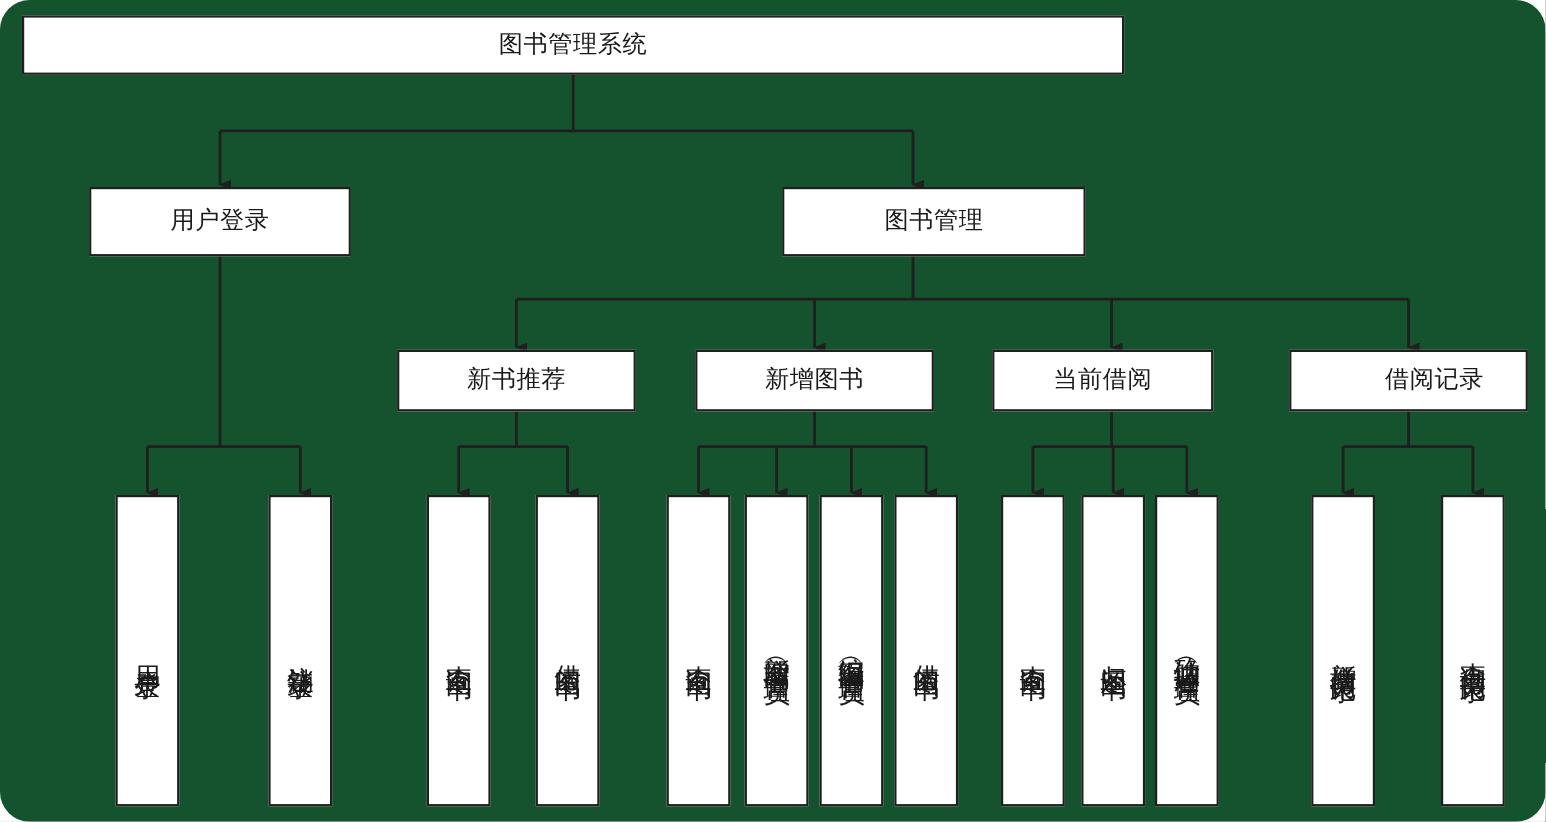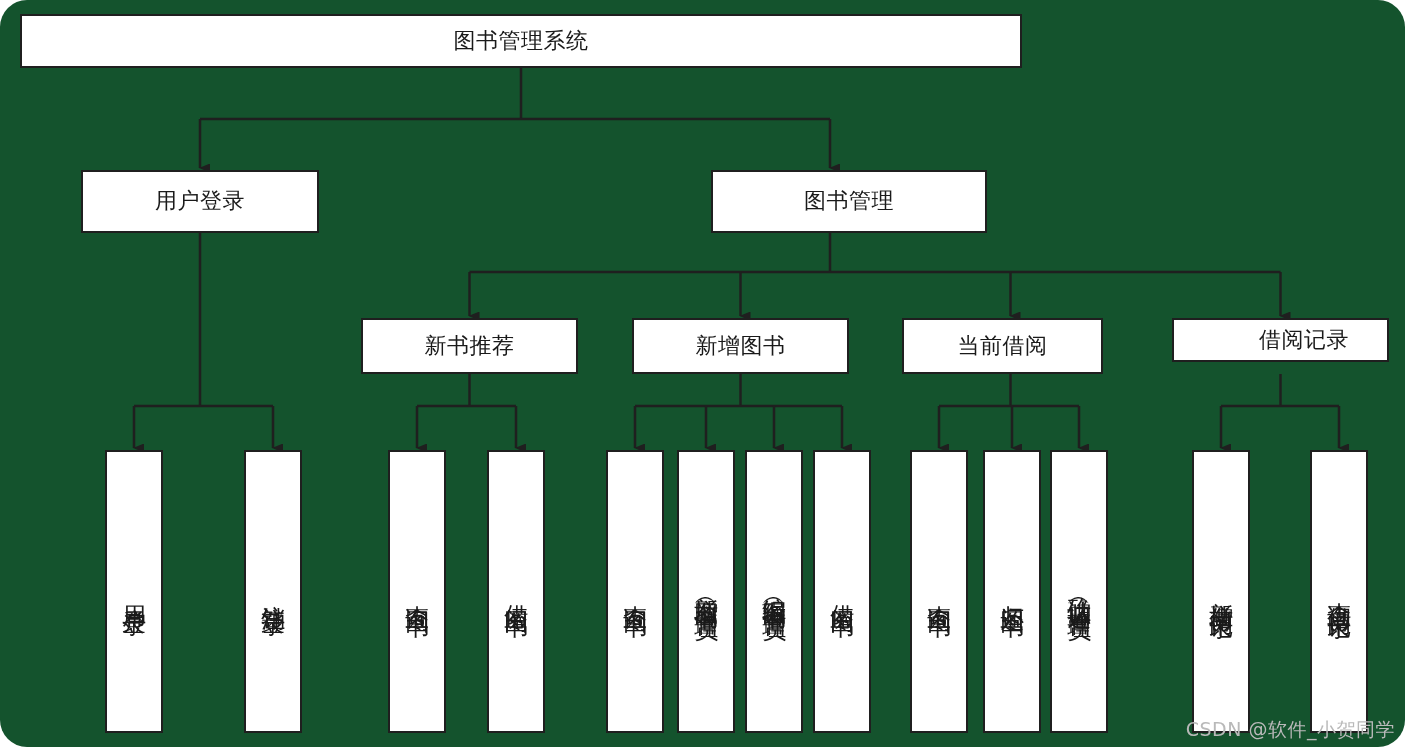--- a/index.html
+++ b/index.html
@@ -129,21 +129,21 @@
       </div>
       <div class="node horiz" style="left: 361px; top: 318px; width: 217px; height: 56px;">
         <span class="node-label">新书推荐</span>
       </div>
       <div class="node horiz" style="left: 632px; top: 318px; width: 217px; height: 56px;">
         <span class="node-label">新增图书</span>
       </div>
       <div class="node horiz" style="left: 902px; top: 318px; width: 201px; height: 56px;">
         <span class="node-label">当前借阅</span>
       </div>
-      <div class="node horiz" style="left: 1172px; top: 318px; width: 217px; height: 44px; padding-left: 47px;">
+      <div class="node horiz" style="left: 1172px; top: 318px; width: 217px; height: 56px; padding-left: 47px;">
         <span class="node-label">借阅记录</span>
       </div>
       <div class="node vert" style="left: 105px; top: 450px; width: 58px; height: 283px;">
         <span class="node-label">用户登录</span>
       </div>
       <div class="node vert" style="left: 244px; top: 450px; width: 58px; height: 283px;">
         <span class="node-label">注销登录</span>
       </div>
       <div class="node vert" style="left: 388px; top: 450px; width: 58px; height: 283px;">
         <span class="node-label">查询图书</span>
@@ -173,14 +173,13 @@
         <span class="node-label">确认归还（管理员）</span>
       </div>
       <div class="node vert" style="left: 1192px; top: 450px; width: 58px; height: 283px;">
         <span class="node-label">新增借阅记录</span>
       </div>
       <div class="node vert" style="left: 1310px; top: 450px; width: 58px; height: 283px;">
         <span class="node-label">查询借阅记录</span>
       </div>
     </div>
 
-  <div class="watermark">CSDN @软件_小贺同学</div>
 </div>
 
 </body></html>

